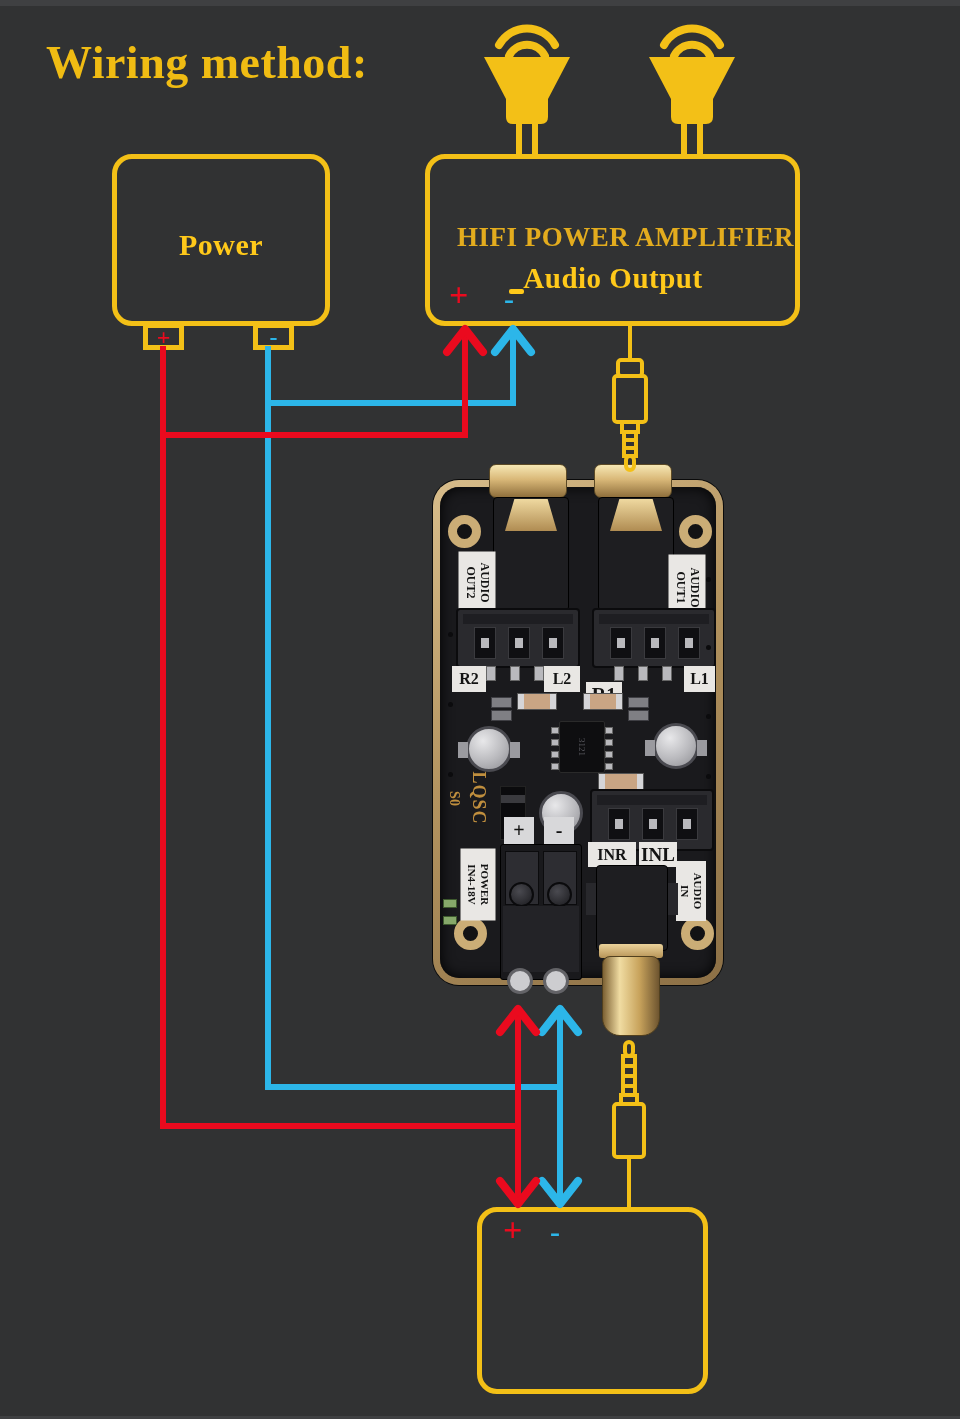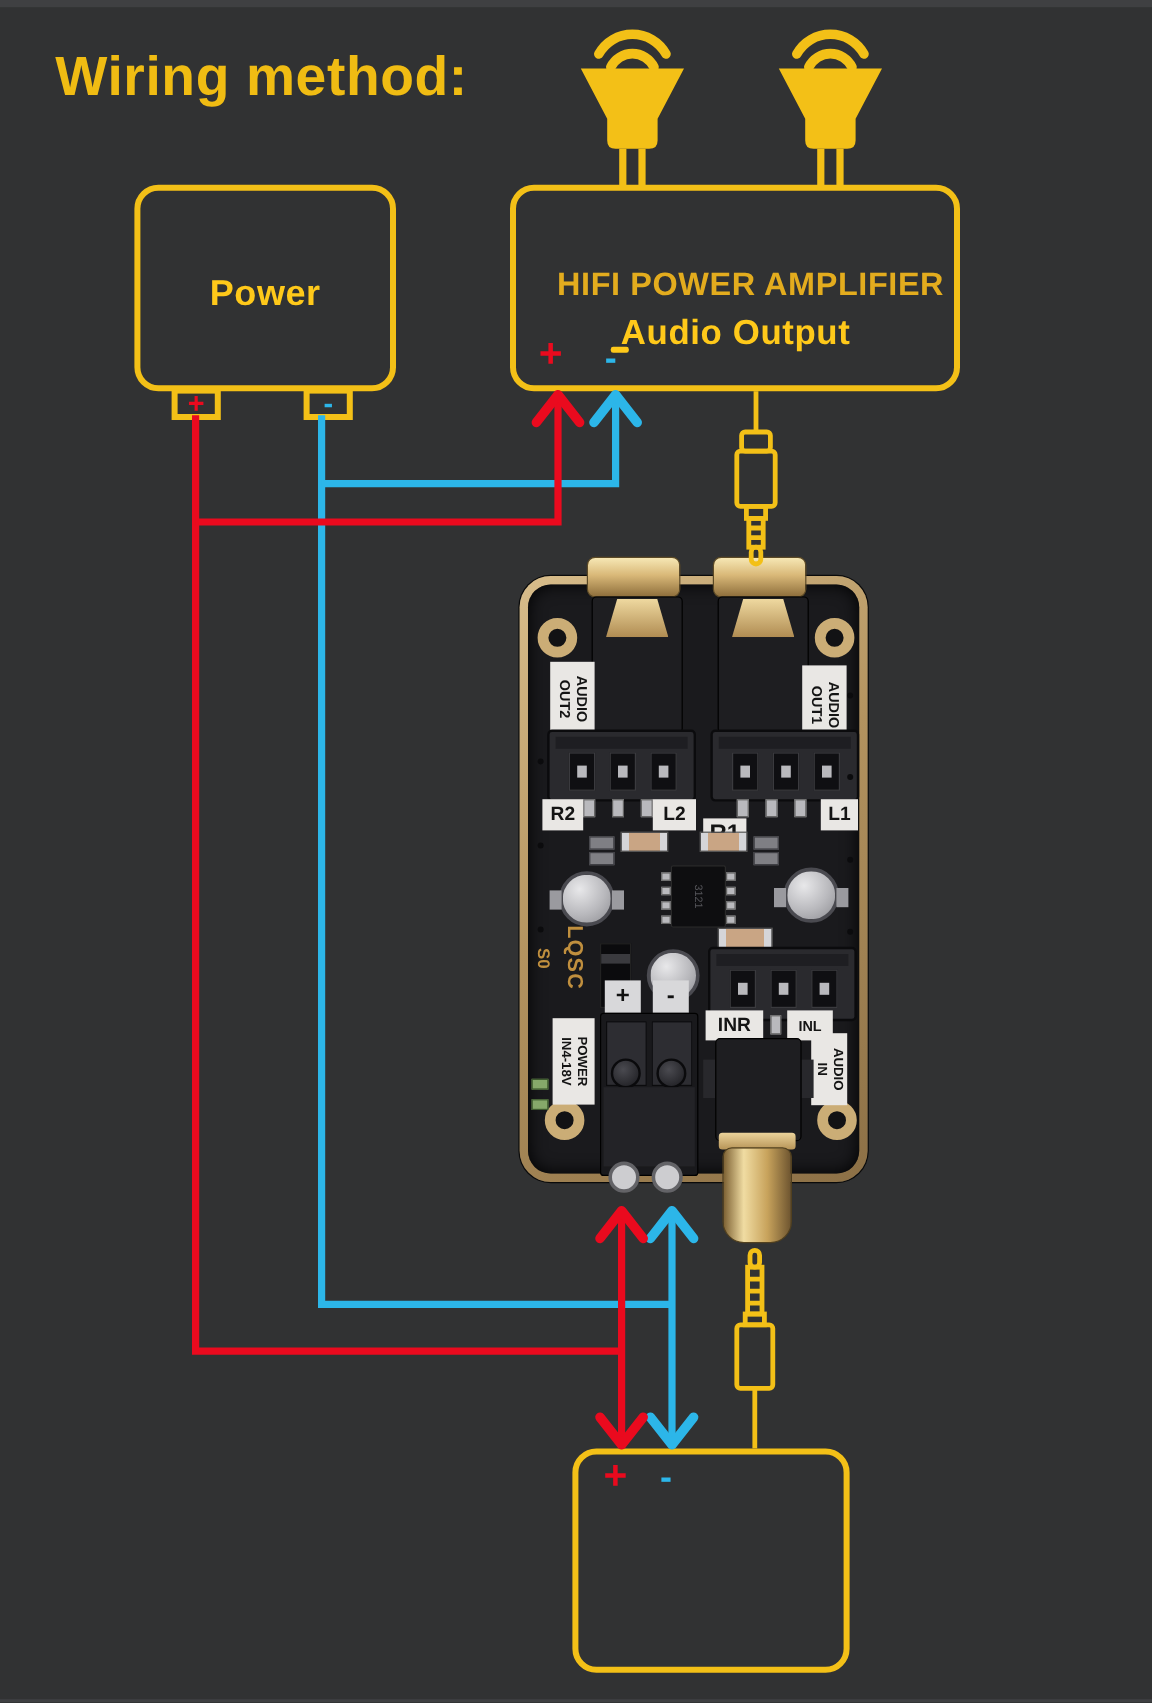--- a/index.html
+++ b/index.html
@@ -1,20 +1,20 @@
 <!DOCTYPE html>
 <html style="--bg: #313233; --strip: #3F4042; --yellow: #F3C017; --title: #F0BC13; --gold_text: #E3AC1E; --bright: #FFC91A; --red: #EA0A1E; --blue: #2CB6E9;"><head>
 <meta charset="utf-8">
 <style>
   html,body{margin:0;padding:0;background:#202124;}
   *{box-sizing:border-box;}
   #canvas{
     position:relative;width:960px;height:1419px;overflow:hidden;
     background:var(--bg,#313233);
-    font-family:Liberation Sans, sans-serif;
+    font-family:Liberation Serif, serif;
   }
   .abs{position:absolute;}
   
   .ybox{position:absolute;border:5px solid var(--yellow);border-radius:20px;background:transparent;}
   .tab{position:absolute;border:5px solid var(--yellow);display:flex;align-items:center;justify-content:center;}
   .boxlabel{position:absolute;text-align:center;color:var(--bright);font-weight:800;letter-spacing:.5px;}
   .plus{color:var(--red);font-weight:800;line-height:1;}
   .minus{color:var(--blue);font-weight:800;line-height:1;}
   .goldline{position:absolute;text-align:center;color:var(--gold_text);font-weight:600;letter-spacing:.5px;}
   .title{position:absolute;color:var(--title);font-weight:800;letter-spacing:.5px;line-height:1;}
@@ -187,21 +187,21 @@
         <div class="pin"></div>
       </div>
   </div>
   <div class="mpin" style="left:642px;top:846px;width:9px;height:16px;"></div>
   <div class="mpin" style="left:660px;top:846px;width:9px;height:16px;"></div>
 
   <div class="sympad" style="left:504px;top:817px;width:30px;height:27px;font-size:20px;">+</div>
   <div class="sympad" style="left:544px;top:817px;width:30px;height:27px;font-size:20px;">-</div>
 
   <div class="wlabel" style="left:588px;top:842px;width:48px;height:25px;font-size:16px;">INR</div>
-  <div class="wlabel" style="left:656px;top:842px;width:38px;height:25px;font-size:12px;">INL</div>
+  <div class="wlabel" style="left:639px;top:842px;width:38px;height:25px;font-size:19px;">INL</div>
 
   <div class="vlabel" style="left:442px;top:867px;width:72px;height:35px;font-size:11px;">
     <span>POWER</span>
     <span>IN4-18V</span>
   </div>
 
   <div class="abs" style="left:500px;top:844px;width:82px;height:136px;background:#19191C;border:1px solid #000;border-radius:3px;"></div>
   <div class="abs" style="left:505px;top:851px;width:34px;height:54px;background:#2D2D32;border:1px solid #0B0B0D;"></div>
   <div class="abs" style="left:543px;top:851px;width:34px;height:54px;background:#2D2D32;border:1px solid #0B0B0D;"></div>
   <div class="abs" style="left:509px;top:882px;width:25px;height:25px;border-radius:50%;border:2px solid #0A0A0C;background:radial-gradient(circle at 40% 35%,#4A4A50,#1A1A1E);"></div>

